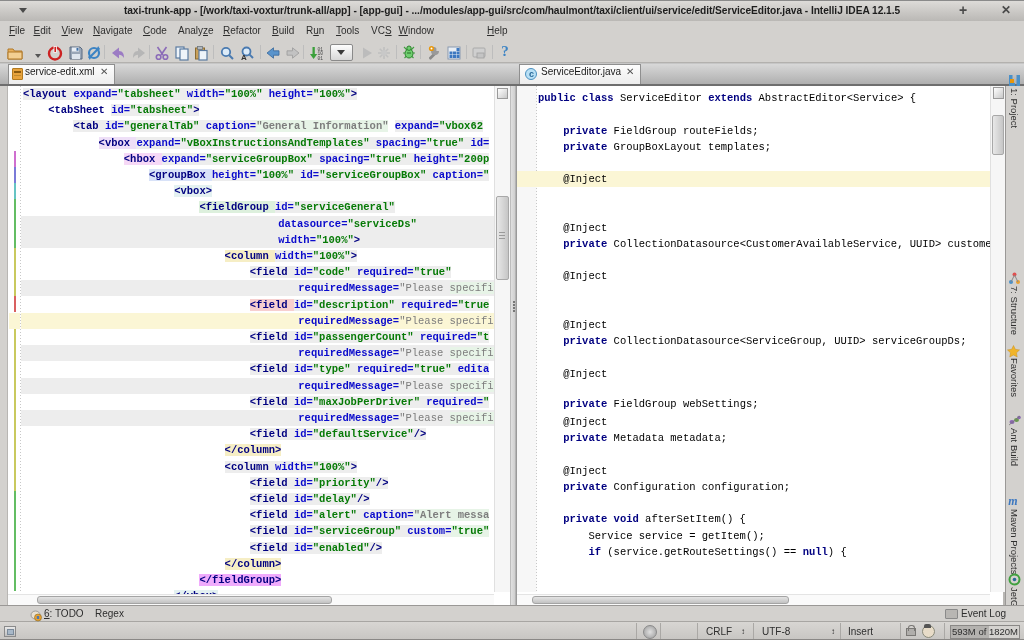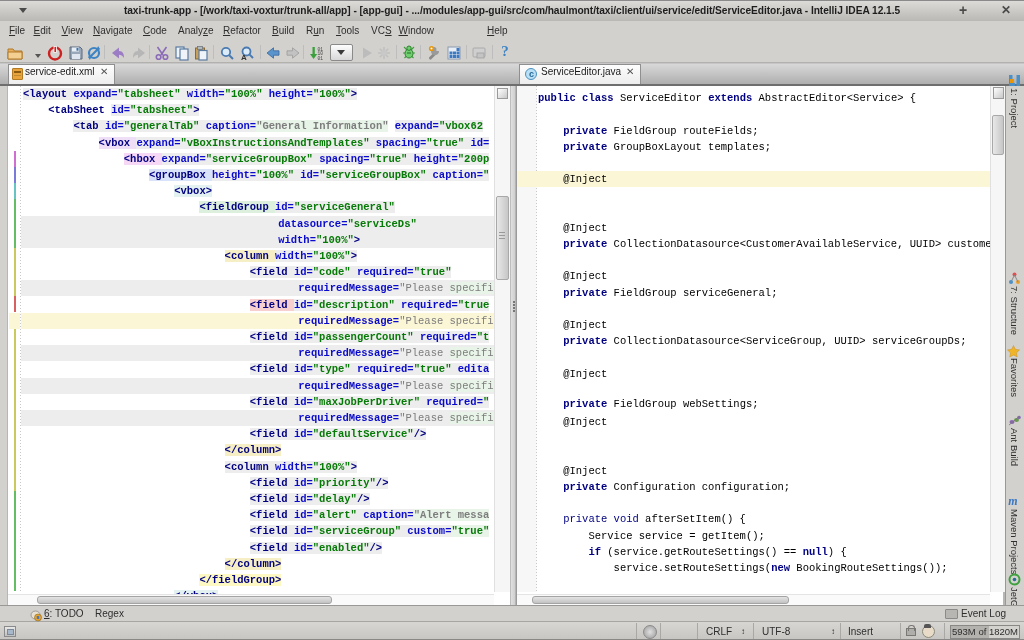--- a/index.html
+++ b/index.html
@@ -209,41 +209,40 @@
 <div style="position:absolute;left:298.31px;top:409.9px;height:16.2px;font:bold 10.5px 'Liberation Mono',monospace;line-height:16.2px;white-space:pre;"><span style="color:#0a0acc;">requiredMessage=</span><span style="color:#7d7d7d;font-weight:normal;">"Please </span><span style="color:#7d7d7d;background:#e7f4e7;font-weight:normal;">specifi</span></div>
 <div style="position:absolute;left:249.79999999999998px;top:426.1px;height:16.2px;font:bold 10.5px 'Liberation Mono',monospace;line-height:16.2px;white-space:pre;"><span style="color:#000080;background:#ededed;">&lt;field </span><span style="color:#0a0acc;background:#ededed;">id=</span><span style="color:#067a06;background:#ededed;">"defaultService"</span><span style="color:#000080;background:#ededed;">/&gt;</span></div>
 <div style="position:absolute;left:224.6px;top:442.29999999999995px;height:16.2px;font:bold 10.5px 'Liberation Mono',monospace;line-height:16.2px;white-space:pre;"><span style="color:#000080;background:#f6eec5;">&lt;/column&gt;</span></div>
 <div style="position:absolute;left:224.6px;top:458.5px;height:16.2px;font:bold 10.5px 'Liberation Mono',monospace;line-height:16.2px;white-space:pre;"><span style="color:#000080;background:#ededed;">&lt;column </span><span style="color:#0a0acc;background:#ededed;">width=</span><span style="color:#067a06;background:#ededed;">"100%"</span><span style="color:#000080;background:#ededed;">&gt;</span></div>
 <div style="position:absolute;left:249.79999999999998px;top:474.69999999999993px;height:16.2px;font:bold 10.5px 'Liberation Mono',monospace;line-height:16.2px;white-space:pre;"><span style="color:#000080;background:#ededed;">&lt;field </span><span style="color:#0a0acc;background:#ededed;">id=</span><span style="color:#067a06;background:#ededed;">"priority"</span><span style="color:#000080;background:#ededed;">/&gt;</span></div>
 <div style="position:absolute;left:249.79999999999998px;top:490.9px;height:16.2px;font:bold 10.5px 'Liberation Mono',monospace;line-height:16.2px;white-space:pre;"><span style="color:#000080;background:#ededed;">&lt;field </span><span style="color:#0a0acc;background:#ededed;">id=</span><span style="color:#067a06;background:#ededed;">"delay"</span><span style="color:#000080;background:#ededed;">/&gt;</span></div>
 <div style="position:absolute;left:249.79999999999998px;top:507.1px;height:16.2px;font:bold 10.5px 'Liberation Mono',monospace;line-height:16.2px;white-space:pre;"><span style="color:#000080;background:#ededed;">&lt;field </span><span style="color:#0a0acc;background:#ededed;">id=</span><span style="color:#067a06;background:#ededed;">"alert" </span><span style="color:#0a0acc;background:#ededed;">caption=</span><span style="color:#7d7d7d;background:#e7f4e7;">"Alert messa</span></div>
 <div style="position:absolute;left:249.79999999999998px;top:523.3px;height:16.2px;font:bold 10.5px 'Liberation Mono',monospace;line-height:16.2px;white-space:pre;"><span style="color:#000080;background:#ededed;">&lt;field </span><span style="color:#0a0acc;background:#ededed;">id=</span><span style="color:#067a06;background:#ededed;">"serviceGroup" </span><span style="color:#0a0acc;background:#ededed;">custom=</span><span style="color:#067a06;background:#e7f4e7;">"true"</span></div>
 <div style="position:absolute;left:249.79999999999998px;top:539.5px;height:16.2px;font:bold 10.5px 'Liberation Mono',monospace;line-height:16.2px;white-space:pre;"><span style="color:#000080;background:#ededed;">&lt;field </span><span style="color:#0a0acc;background:#ededed;">id=</span><span style="color:#067a06;background:#ededed;">"enabled"</span><span style="color:#000080;background:#ededed;">/&gt;</span></div>
 <div style="position:absolute;left:224.6px;top:555.6999999999999px;height:16.2px;font:bold 10.5px 'Liberation Mono',monospace;line-height:16.2px;white-space:pre;"><span style="color:#000080;background:#f6eec5;">&lt;/column&gt;</span></div>
-<div style="position:absolute;left:199.4px;top:571.9px;height:16.2px;font:bold 10.5px 'Liberation Mono',monospace;line-height:16.2px;white-space:pre;"><span style="color:#000080;background:#fef9c3;">&lt;/fieldGroup&gt;</span></div>
+<div style="position:absolute;left:199.4px;top:571.9px;height:16.2px;font:bold 10.5px 'Liberation Mono',monospace;line-height:16.2px;white-space:pre;"><span style="color:#000080;background:#f0abfc;">&lt;/fieldGroup&gt;</span></div>
 <div style="position:absolute;left:174.2px;top:588.1px;height:16.2px;font:bold 10.5px 'Liberation Mono',monospace;line-height:16.2px;white-space:pre;"><span style="color:#000080;background:#e4f1f1;">&lt;/vbox&gt;</span></div>
 <div style="position:absolute;left:538.0px;top:90.1px;height:16.2px;font:10.5px 'Liberation Mono',monospace;line-height:16.2px;white-space:pre;"><span style="color:#000080;font-weight:bold;">public class </span><span style="color:#000000;font-weight:normal;">ServiceEditor </span><span style="color:#000080;font-weight:bold;">extends </span><span style="color:#000000;font-weight:normal;">AbstractEditor&lt;Service&gt; {</span></div>
 <div style="position:absolute;left:563.2px;top:122.5px;height:16.2px;font:10.5px 'Liberation Mono',monospace;line-height:16.2px;white-space:pre;"><span style="color:#000080;font-weight:bold;">private </span><span style="color:#000000;font-weight:normal;">FieldGroup routeFields;</span></div>
 <div style="position:absolute;left:563.2px;top:138.7px;height:16.2px;font:10.5px 'Liberation Mono',monospace;line-height:16.2px;white-space:pre;"><span style="color:#000080;font-weight:bold;">private </span><span style="color:#000000;font-weight:normal;">GroupBoxLayout templates;</span></div>
 <div style="position:absolute;left:563.2px;top:171.1px;height:16.2px;font:10.5px 'Liberation Mono',monospace;line-height:16.2px;white-space:pre;"><span style="color:#000000;font-weight:normal;">@Inject</span></div>
 <div style="position:absolute;left:563.2px;top:219.7px;height:16.2px;font:10.5px 'Liberation Mono',monospace;line-height:16.2px;white-space:pre;"><span style="color:#000000;font-weight:normal;">@Inject</span></div>
 <div style="position:absolute;left:563.2px;top:235.89999999999998px;height:16.2px;font:10.5px 'Liberation Mono',monospace;line-height:16.2px;white-space:pre;"><span style="color:#000080;font-weight:bold;">private </span><span style="color:#000000;font-weight:normal;">CollectionDatasource&lt;CustomerAvailableService, UUID&gt; customer</span></div>
 <div style="position:absolute;left:563.2px;top:268.29999999999995px;height:16.2px;font:10.5px 'Liberation Mono',monospace;line-height:16.2px;white-space:pre;"><span style="color:#000000;font-weight:normal;">@Inject</span></div>
-<div style="position:absolute;left:563.2px;top:284.5px;height:16.2px;font:10.5px 'Liberation Mono',monospace;line-height:16.2px;white-space:pre;"><span style="color:#000080;font-weight:bold;">private </span><span style="color:#000000;font-weight:normal;">FieldGroup serviceGeneral;</span></div>
 <div style="position:absolute;left:563.2px;top:316.9px;height:16.2px;font:10.5px 'Liberation Mono',monospace;line-height:16.2px;white-space:pre;"><span style="color:#000000;font-weight:normal;">@Inject</span></div>
 <div style="position:absolute;left:563.2px;top:333.1px;height:16.2px;font:10.5px 'Liberation Mono',monospace;line-height:16.2px;white-space:pre;"><span style="color:#000080;font-weight:bold;">private </span><span style="color:#000000;font-weight:normal;">CollectionDatasource&lt;ServiceGroup, UUID&gt; serviceGroupDs;</span></div>
 <div style="position:absolute;left:563.2px;top:365.5px;height:16.2px;font:10.5px 'Liberation Mono',monospace;line-height:16.2px;white-space:pre;"><span style="color:#000000;font-weight:normal;">@Inject</span></div>
 <div style="position:absolute;left:563.2px;top:396px;height:16.2px;font:10.5px 'Liberation Mono',monospace;line-height:16.2px;white-space:pre;"><span style="color:#000080;font-weight:bold;">private </span><span style="color:#000000;font-weight:normal;">FieldGroup webSettings;</span></div>
 <div style="position:absolute;left:563.2px;top:414.1px;height:16.2px;font:10.5px 'Liberation Mono',monospace;line-height:16.2px;white-space:pre;"><span style="color:#000000;font-weight:normal;">@Inject</span></div>
+<div style="position:absolute;left:563.2px;top:430.29999999999995px;height:16.2px;font:10.5px 'Liberation Mono',monospace;line-height:16.2px;white-space:pre;"><span style="color:#000080;font-weight:bold;">private </span><span style="color:#000000;font-weight:normal;">Metadata metadata;</span></div>
 <div style="position:absolute;left:563.2px;top:462.69999999999993px;height:16.2px;font:10.5px 'Liberation Mono',monospace;line-height:16.2px;white-space:pre;"><span style="color:#000000;font-weight:normal;">@Inject</span></div>
 <div style="position:absolute;left:563.2px;top:478.9px;height:16.2px;font:10.5px 'Liberation Mono',monospace;line-height:16.2px;white-space:pre;"><span style="color:#000080;font-weight:bold;">private </span><span style="color:#000000;font-weight:normal;">Configuration configuration;</span></div>
-<div style="position:absolute;left:563.2px;top:511.29999999999995px;height:16.2px;font:10.5px 'Liberation Mono',monospace;line-height:16.2px;white-space:pre;"><span style="color:#000080;font-weight:normal;">private void </span><span style="color:#000000;font-weight:normal;">afterSetItem() {</span></div>
+<div style="position:absolute;left:563.2px;top:511.29999999999995px;height:16.2px;font:10.5px 'Liberation Mono',monospace;line-height:16.2px;white-space:pre;"><span style="color:#000080;font-weight:bold;">private void </span><span style="color:#000000;font-weight:normal;">afterSetItem() {</span></div>
 <div style="position:absolute;left:588.4px;top:527.5px;height:16.2px;font:10.5px 'Liberation Mono',monospace;line-height:16.2px;white-space:pre;"><span style="color:#000000;font-weight:normal;">Service service = getItem();</span></div>
 <div style="position:absolute;left:588.4px;top:543.6999999999999px;height:16.2px;font:10.5px 'Liberation Mono',monospace;line-height:16.2px;white-space:pre;"><span style="color:#000080;font-weight:bold;">if </span><span style="color:#000000;font-weight:normal;">(service.getRouteSettings() == </span><span style="color:#000080;font-weight:bold;">null</span><span style="color:#000000;font-weight:normal;">) {</span></div>
-<div style="position:absolute;left:613.6px;top:559.9px;height:16.2px;font:10.5px 'Liberation Mono',monospace;line-height:16.2px;white-space:pre;"><span style="color:#000000;font-weight:normal;">service.setRouteSettings(</span><span style="color:#000080;font-weight:bold;">new </span><span style="color:#000000;font-weight:normal;">BookingRouteSettings());</span></div>
 <div style="position:absolute;left:613.6px;top:592.3px;height:16.2px;font:10.5px 'Liberation Mono',monospace;line-height:16.2px;white-space:pre;"><span style="color:#000000;font-weight:normal;">service.getRouteSettings().setADirectlyAvailable(true);</span></div>
 <div style="position:absolute;left:494px;top:86px;width:16px;height:506px;background:#f6f6f6;border-left:1px solid #e0e0e0;box-sizing:border-box;"></div>
 <div style="position:absolute;left:497px;top:88px;width:9px;height:9px;background:linear-gradient(135deg,#ffffff,#c8c8c8);border:1px solid #9a9a9a;"></div>
 <div style="position:absolute;left:495.5px;top:196px;width:13px;height:84px;background:linear-gradient(90deg,#e8e8e8,#c6c6c6);border:1px solid #a8a8a8;border-radius:2px;box-sizing:border-box;"></div>
 <div style="position:absolute;left:499px;top:232px;width:6px;height:1px;background:#9a9a9a;"></div>
 <div style="position:absolute;left:499px;top:235px;width:6px;height:1px;background:#9a9a9a;"></div>
 <div style="position:absolute;left:499px;top:238px;width:6px;height:1px;background:#9a9a9a;"></div>
 <div style="position:absolute;left:990px;top:86px;width:15px;height:506px;background:#f6f6f6;border-left:1px solid #e0e0e0;box-sizing:border-box;"></div>
 <div style="position:absolute;left:992.5px;top:87px;width:9px;height:10px;background:linear-gradient(135deg,#ffffff,#c8c8c8);border:1px solid #9a9a9a;"></div>
 <div style="position:absolute;left:991.5px;top:115px;width:12px;height:40px;background:linear-gradient(90deg,#e8e8e8,#c6c6c6);border:1px solid #a8a8a8;border-radius:2px;box-sizing:border-box;"></div>

